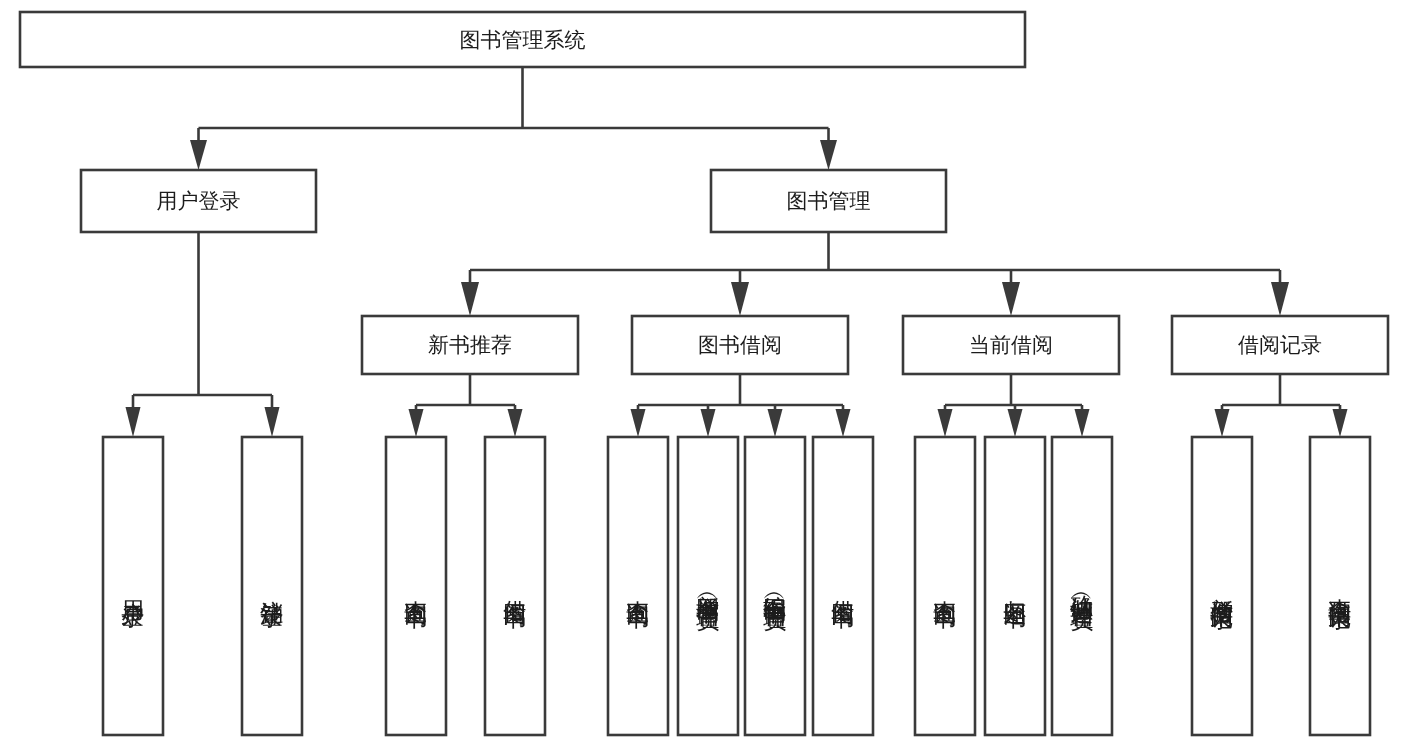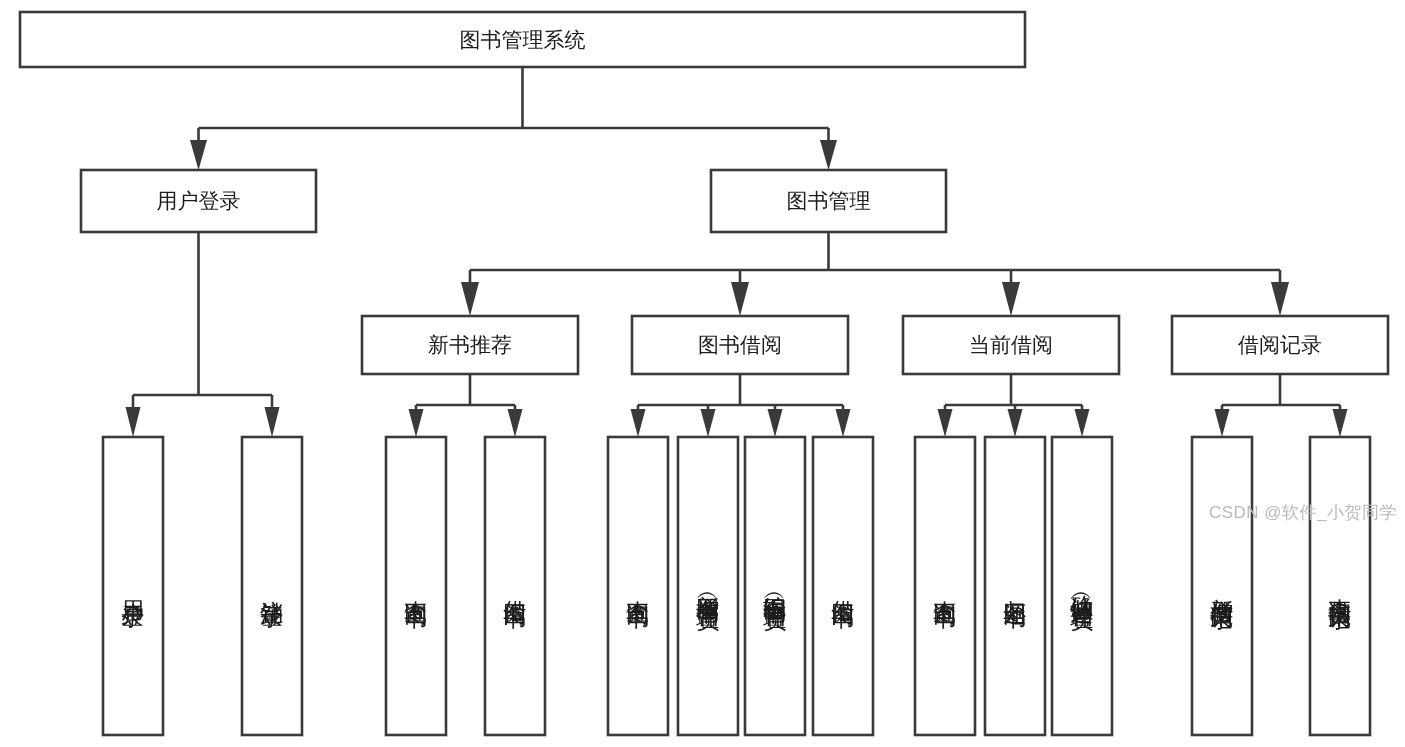--- a/index.html
+++ b/index.html
@@ -193,14 +193,13 @@
   <div class="node-label-v" style="left:608px; top:437px; width:60px; height:298px;">查询图书</div>
   <div class="node-label-v" style="left:678px; top:437px; width:60px; height:298px;">新增图书（管理员）</div>
   <div class="node-label-v" style="left:745px; top:437px; width:60px; height:298px;">编辑图书（管理员）</div>
   <div class="node-label-v" style="left:813px; top:437px; width:60px; height:298px;">借阅图书</div>
   <div class="node-label-v" style="left:915px; top:437px; width:60px; height:298px;">查询图书</div>
   <div class="node-label-v" style="left:985px; top:437px; width:60px; height:298px;">归还图书</div>
   <div class="node-label-v" style="left:1052px; top:437px; width:60px; height:298px;">确认归还（管理员）</div>
   <div class="node-label-v" style="left:1192px; top:437px; width:60px; height:298px;">新增借阅记录</div>
   <div class="node-label-v" style="left:1310px; top:437px; width:60px; height:298px;">查询借阅记录</div>
 
-  <div class="watermark">CSDN @软件_小贺同学</div>
 </div>
 
 </body></html>

